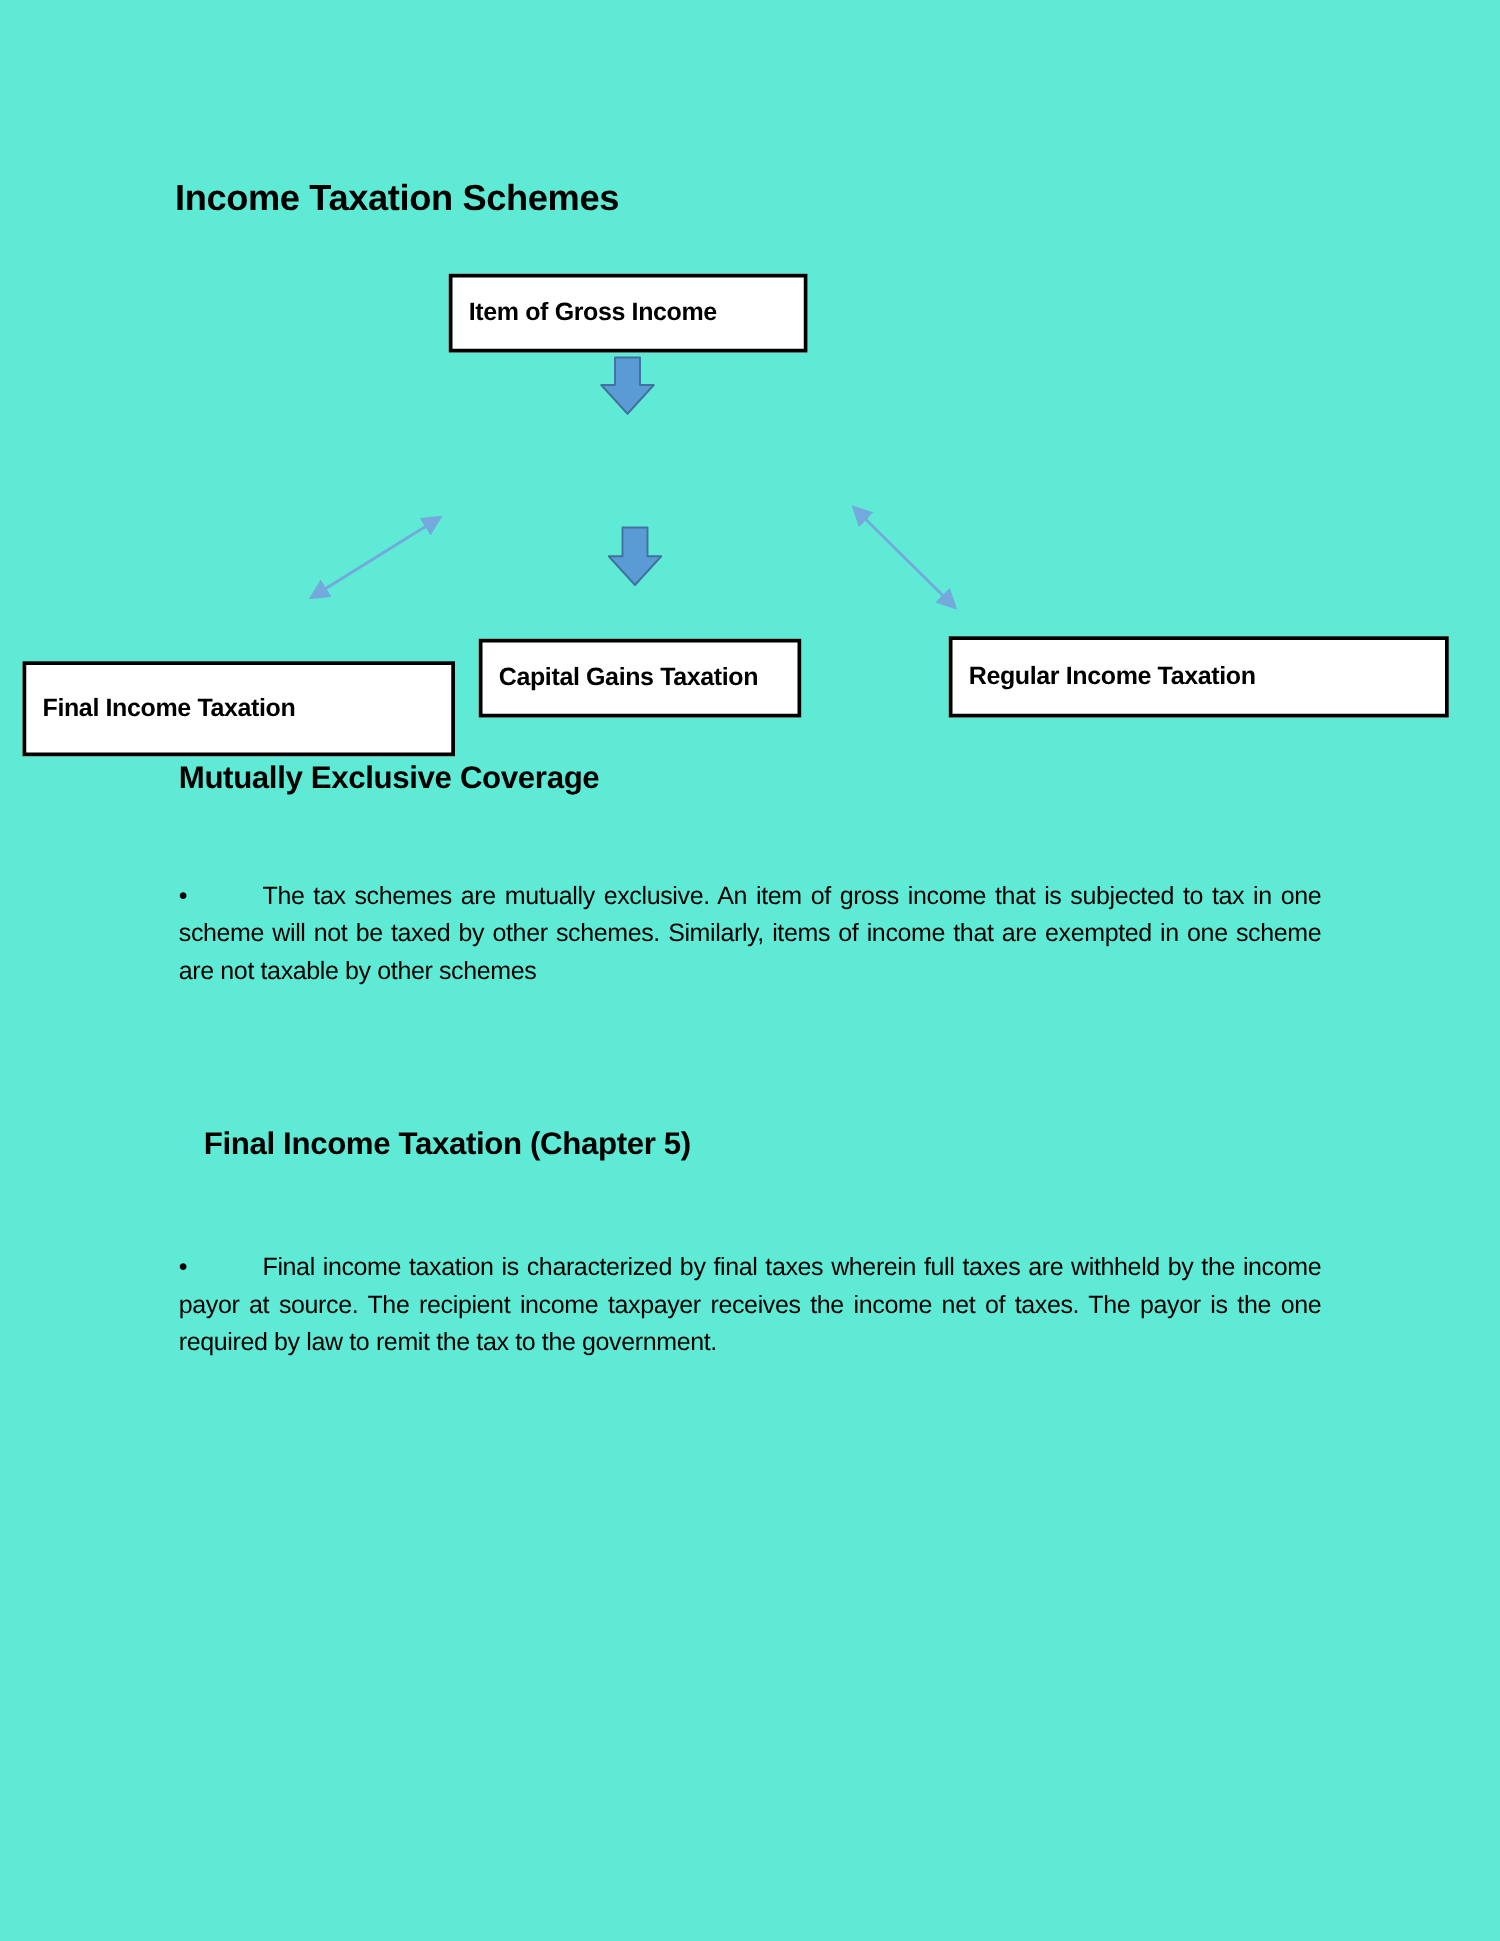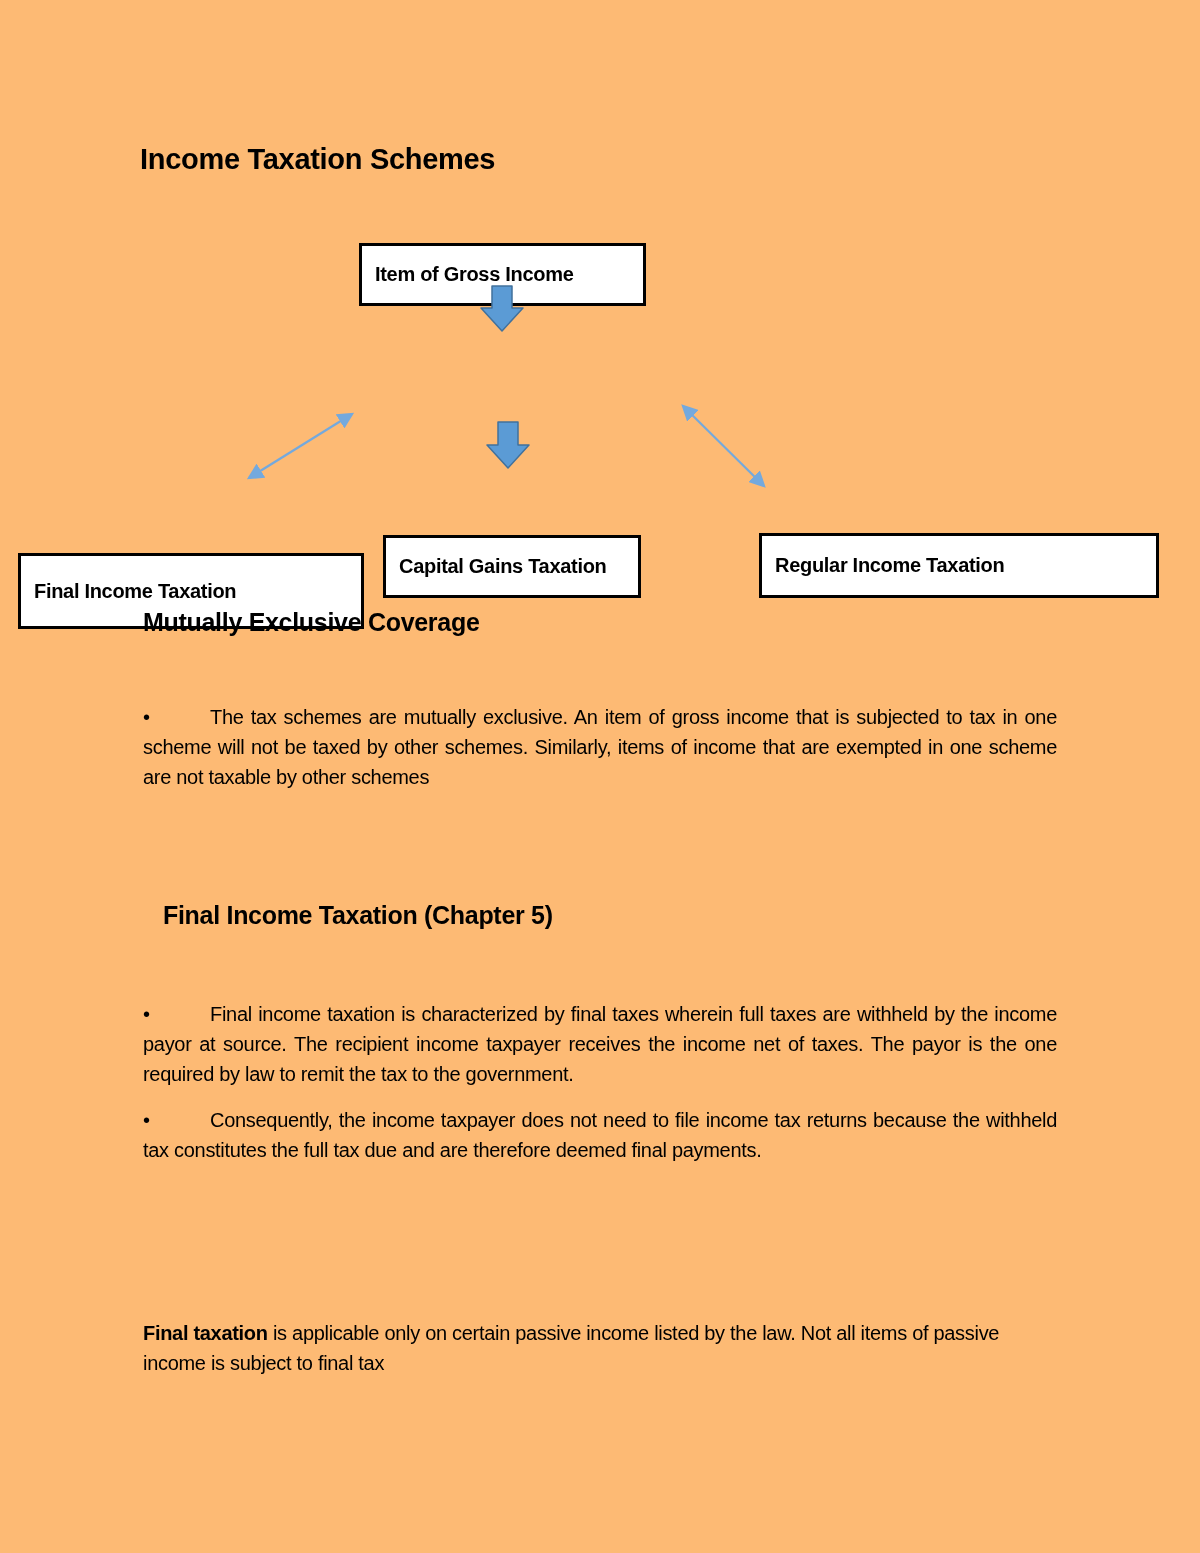--- a/index.html
+++ b/index.html
@@ -1,20 +1,20 @@
 <!DOCTYPE html>
 <html><head>
 <meta charset="utf-8">
 <style>
   html, body { margin: 0; padding: 0; background: #ffffff; }
   .page {
     position: relative;
     width: 1200px;
     height: 1553px;
-    background: #fdba74;
+    background: #5eead4;
     font-family: "Liberation Sans", sans-serif;
     color: #000000;
     overflow: hidden;
   }
   .abs { position: absolute; }
   .doc-title {
     left: 140px; top: 143px;
     font-size: 29px;
     font-weight: bold;
     letter-spacing: -0.3px;
@@ -24,21 +24,20 @@
     box-sizing: border-box;
     border: 3px solid #000000;
     background: #ffffff;
     display: flex;
     align-items: center;
     padding-left: 13px;
     font-size: 20px;
     font-weight: bold;
     letter-spacing: -0.3px;
     white-space: nowrap;
-    margin-top: 24px;
   }
   .box-top    { left: 359px; top: 219px; width: 287px; height: 63px; }
   .box-mid    { left: 360px; top: 346px; width: 288px; height: 63px; }
   .box-left   { left: 18px;  top: 529px; width: 346px; height: 76px; }
   .box-center { left: 383px; top: 511px; width: 258px; height: 63px; }
   .box-right  { left: 759px; top: 509px; width: 400px; height: 65px; }
   .section-heading {
     font-size: 25px;
     font-weight: bold;
     letter-spacing: -0.3px;
@@ -120,21 +119,15 @@
   <p class="abs body-para p1">
     <span class="bullet-marker">•</span><span>The tax schemes are mutually exclusive. An item of gross income that is subjected to tax in one scheme will not be taxed by other schemes. Similarly, items of income that are exempted in one scheme are not taxable by other schemes</span>
   </p>
 
   <h2 class="abs section-heading h-final">Final Income Taxation (Chapter 5)</h2>
 
   <p class="abs body-para p2">
     <span class="bullet-marker">•</span><span>Final income taxation is characterized by final taxes wherein full taxes are withheld by the income payor at source. The recipient income taxpayer receives the income net of taxes. The payor is the one required by law to remit the tax to the government.</span>
   </p>
 
-  <p class="abs body-para p3">
-    <span class="bullet-marker">•</span><span>Consequently, the income taxpayer does not need to file income tax returns because the withheld tax constitutes the full tax due and are therefore deemed final payments.</span>
-  </p>
 
-  <p class="abs body-para p-final">
-    <span class="bold-lead">Final taxation</span><span> is applicable only on certain passive income listed by the law. Not all items of passive income is subject to final tax</span>
-  </p>
 
 </div>
 
 </body></html>

